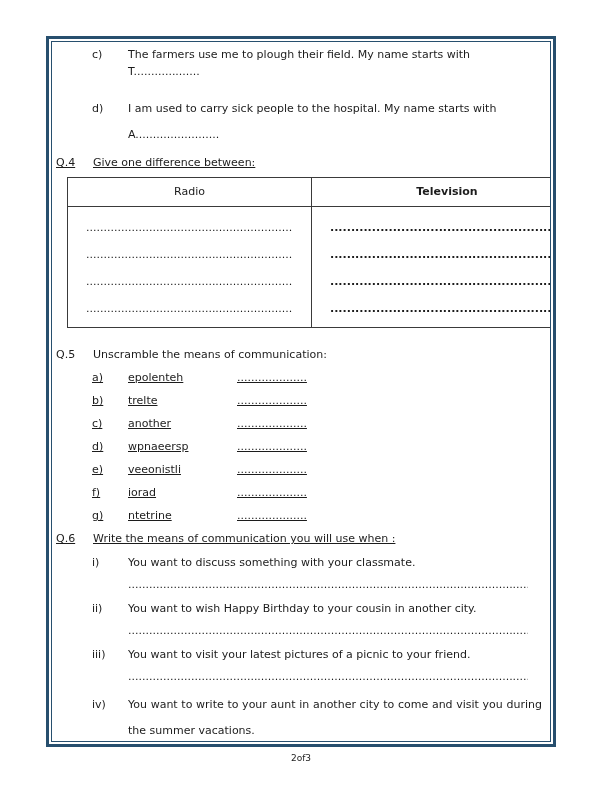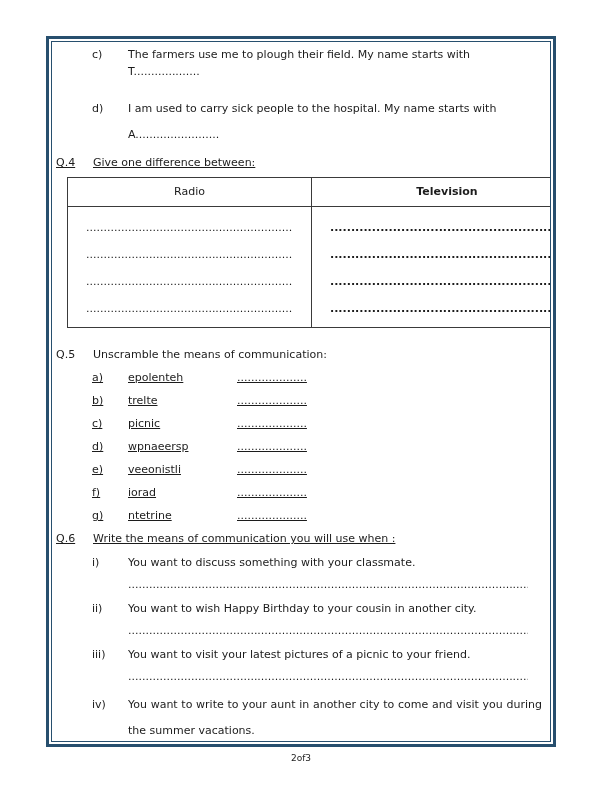--- a/index.html
+++ b/index.html
@@ -113,21 +113,21 @@
       <div class="q5word">epolenteh</div>
       <div class="q5answer">....................</div>
     </div>
     <div class="row sub lh17 mt6">
       <div class="sublabel">b)</div>
       <div class="q5word">trelte</div>
       <div class="q5answer">....................</div>
     </div>
     <div class="row sub lh17 mt6">
       <div class="sublabel">c)</div>
-      <div class="q5word">picnic</div>
+      <div class="q5word">another</div>
       <div class="q5answer">....................</div>
     </div>
     <div class="row sub lh17 mt6">
       <div class="sublabel">d)</div>
       <div class="q5word">wpnaeersp</div>
       <div class="q5answer">....................</div>
     </div>
     <div class="row sub lh17 mt6">
       <div class="sublabel">e)</div>
       <div class="q5word">veeonistli</div>

